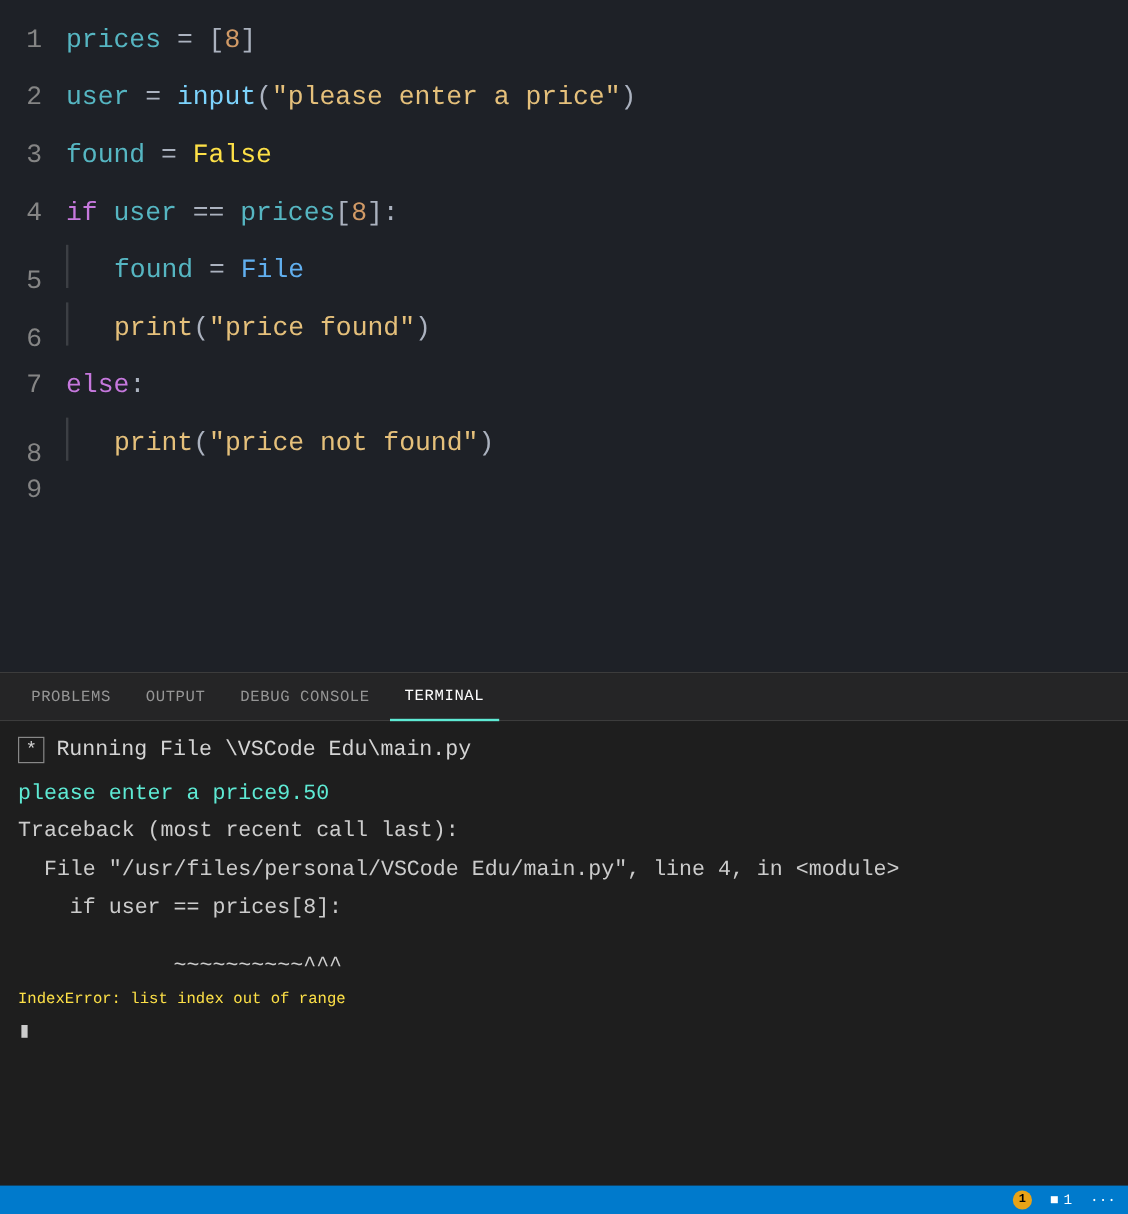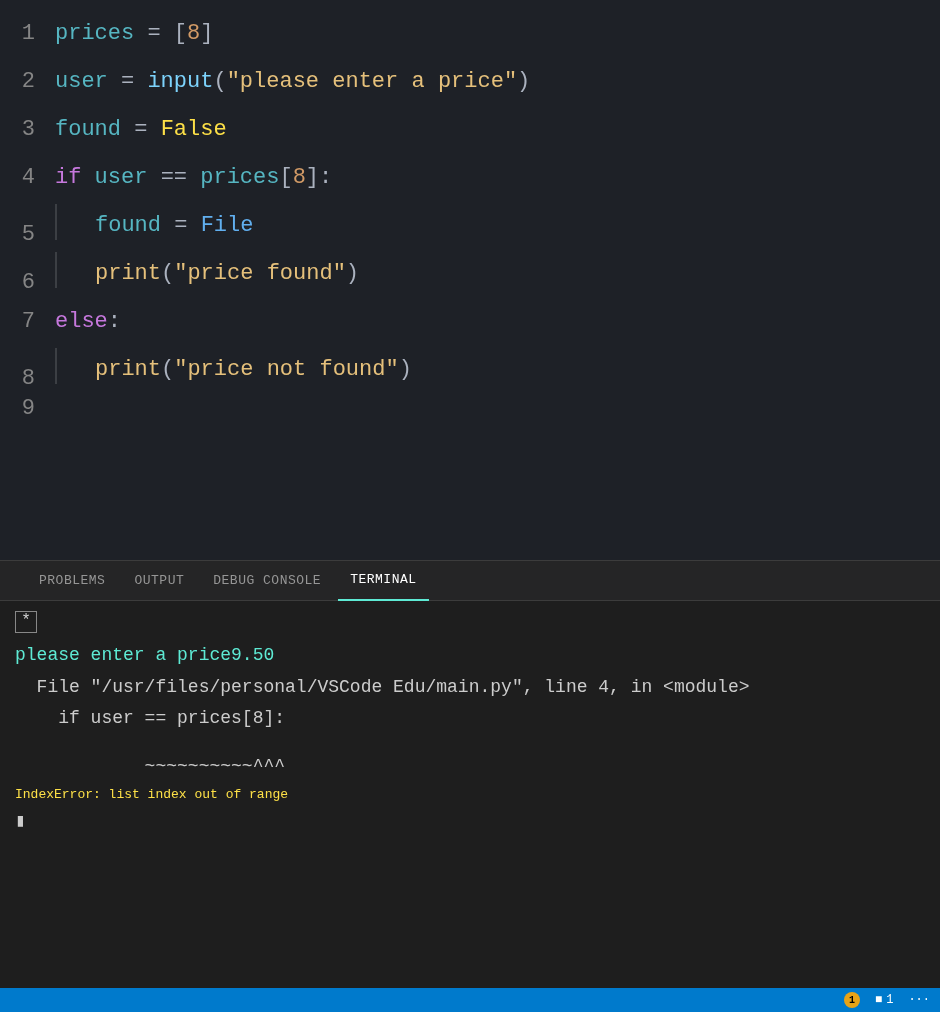--- a/index.html
+++ b/index.html
@@ -60,21 +60,21 @@
       border-top: 1px solid #3c3c3c;
       height: 452px;
     }
 
     .panel-tabs {
       display: flex;
       align-items: center;
       background: #252526;
       border-bottom: 1px solid #3c3c3c;
       height: 40px;
-      padding: 0 27px;
+      padding: 0 14px;
       gap: 5px;
     }
 
     .panel-tab {
       font-size: 13px;
       color: #969696;
       padding: 0 12px;
       height: 40px;
       display: flex;
       align-items: center;
@@ -265,24 +265,26 @@
       <div class="panel-tab">PROBLEMS</div>
       <div class="panel-tab">OUTPUT</div>
       <div class="panel-tab">DEBUG CONSOLE</div>
       <div class="panel-tab active">TERMINAL</div>
     </div>
 
     <div class="terminal-body">
 
       <div class="terminal-run-line">
         <span class="terminal-asterisk">*</span>
+        <span class="terminal-run-text">Running File \VSCode Edu\main.py</span>
       </div>
 
       <div class="terminal-output">
         <div style="color:#5eead4; font-size:18px; margin-bottom:2px;">please enter a price9.50</div>
+        <div style="color:#cccccc; font-size:18px; margin-bottom:2px;">Traceback (most recent call last):</div>
         <div style="color:#cccccc; font-size:18px; margin-bottom:2px;">&nbsp;&nbsp;File "/usr/files/personal/VSCode Edu/main.py", line 4, in &lt;module&gt;</div>
         <div style="color:#cccccc; font-size:18px; margin-bottom:18px;">&nbsp;&nbsp;&nbsp;&nbsp;if user == prices[8]:</div>
         <div style="color:#cccccc; font-size:18px; margin-bottom:2px;">&nbsp;&nbsp;&nbsp;&nbsp;&nbsp;&nbsp;&nbsp;&nbsp;&nbsp;&nbsp;&nbsp;&nbsp;~~~~~~~~~~^^^</div>
         <div style="color:#fde047; font-size:13px; margin-bottom:2px;">IndexError: list index out of range</div>
         <div style="color:#cccccc; font-size:18px;">▮</div>
       </div>
     </div>
   </div>
 
   <div class="status-bar">

